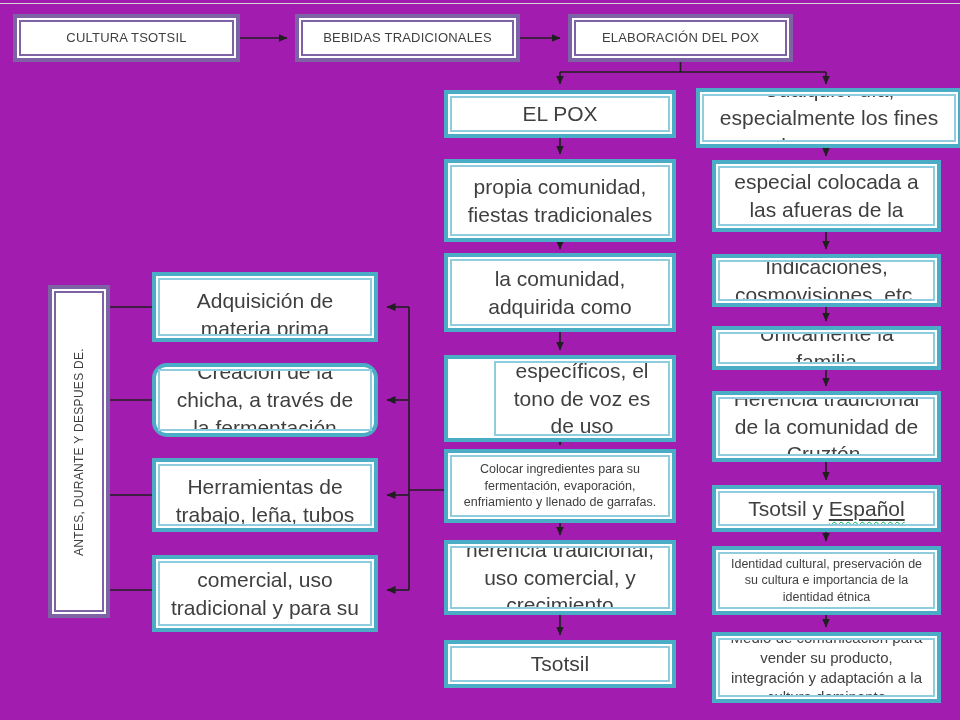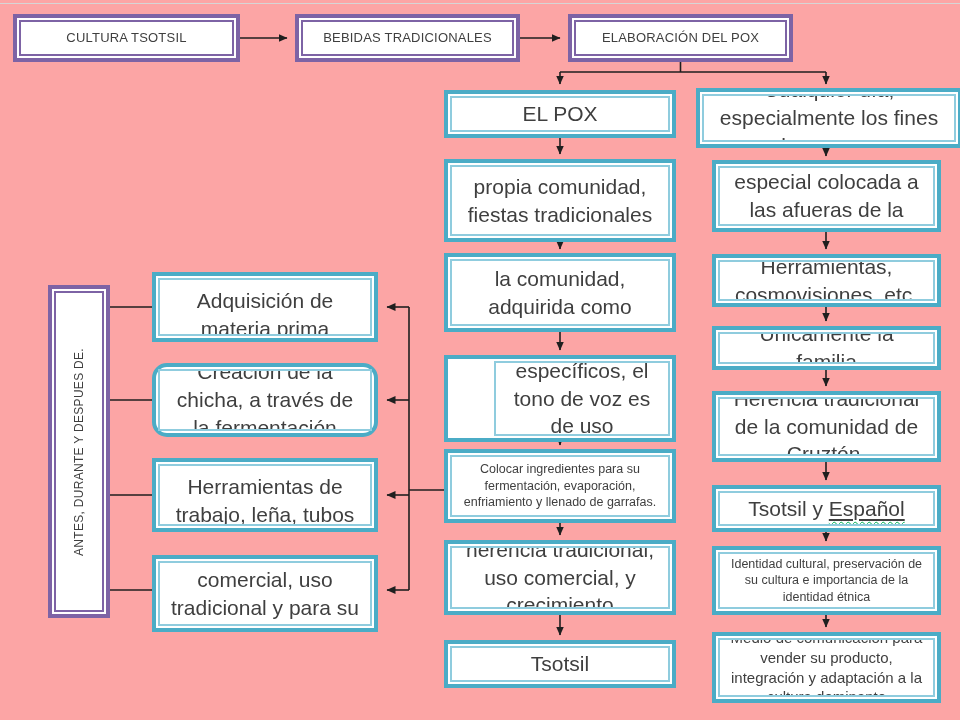--- a/index.html
+++ b/index.html
@@ -5,21 +5,21 @@
   :root{
     --purple:#7D63A5;
     --teal:#4BACC6;
     --teal-inner:#8FCCDE;
     --text:#3F3F3F;
     --line:#1F1F1F;
   }
   *{margin:0;padding:0;box-sizing:border-box;}
   html,body{background:#fff;}
   body{font-family:"Liberation Sans","DejaVu Sans",sans-serif;color:var(--text);}
-  .stage{position:relative;width:960px;height:720px;background:#fca5a5;overflow:hidden;}
+  .stage{position:relative;width:960px;height:720px;background:#a21caf;overflow:hidden;}
   .topline{position:absolute;left:0;top:3px;width:960px;height:1px;background:#D6D6D6;}
   .connectors{position:absolute;left:0;top:0;width:960px;height:720px;pointer-events:none;}
 
   .box{position:absolute;background:#fff;padding:2px;}
   .box .inner{width:100%;height:100%;display:flex;align-items:center;justify-content:center;
     text-align:center;overflow:hidden;padding:2px 8px;line-height:1.32;}
   .pbox{border:4px solid var(--purple);}
   .pbox .inner{border:2px solid var(--purple);font-size:13px;letter-spacing:.2px;}
   .tbox{border:4px solid var(--teal);}
   .tbox .inner{border:2px solid var(--teal-inner);font-size:21px;}
@@ -143,21 +143,21 @@
         <span>Cualquier día, especialmente los fines de semana.</span>
       </div>
   </div>
   <div class="box tbox" style="left:712px;top:160px;width:229px;height:72px;">
     <div class="inner">
         <span>En una fábrica, especial colocada a las afueras de la comunidad.</span>
       </div>
   </div>
   <div class="box tbox" style="left:712px;top:254px;width:229px;height:53px;">
     <div class="inner">
-        <span>Herramientas, cosmovisiones, etc.</span>
+        <span>Indicaciones, cosmovisiones, etc.</span>
       </div>
   </div>
   <div class="box tbox" style="left:712px;top:326px;width:229px;height:44px;">
     <div class="inner">
         <span>Únicamente la familia</span>
       </div>
   </div>
   <div class="box tbox" style="left:712px;top:391px;width:229px;height:71px;">
     <div class="inner">
         <span>Herencia tradicional de la comunidad de Cruztón.</span>

